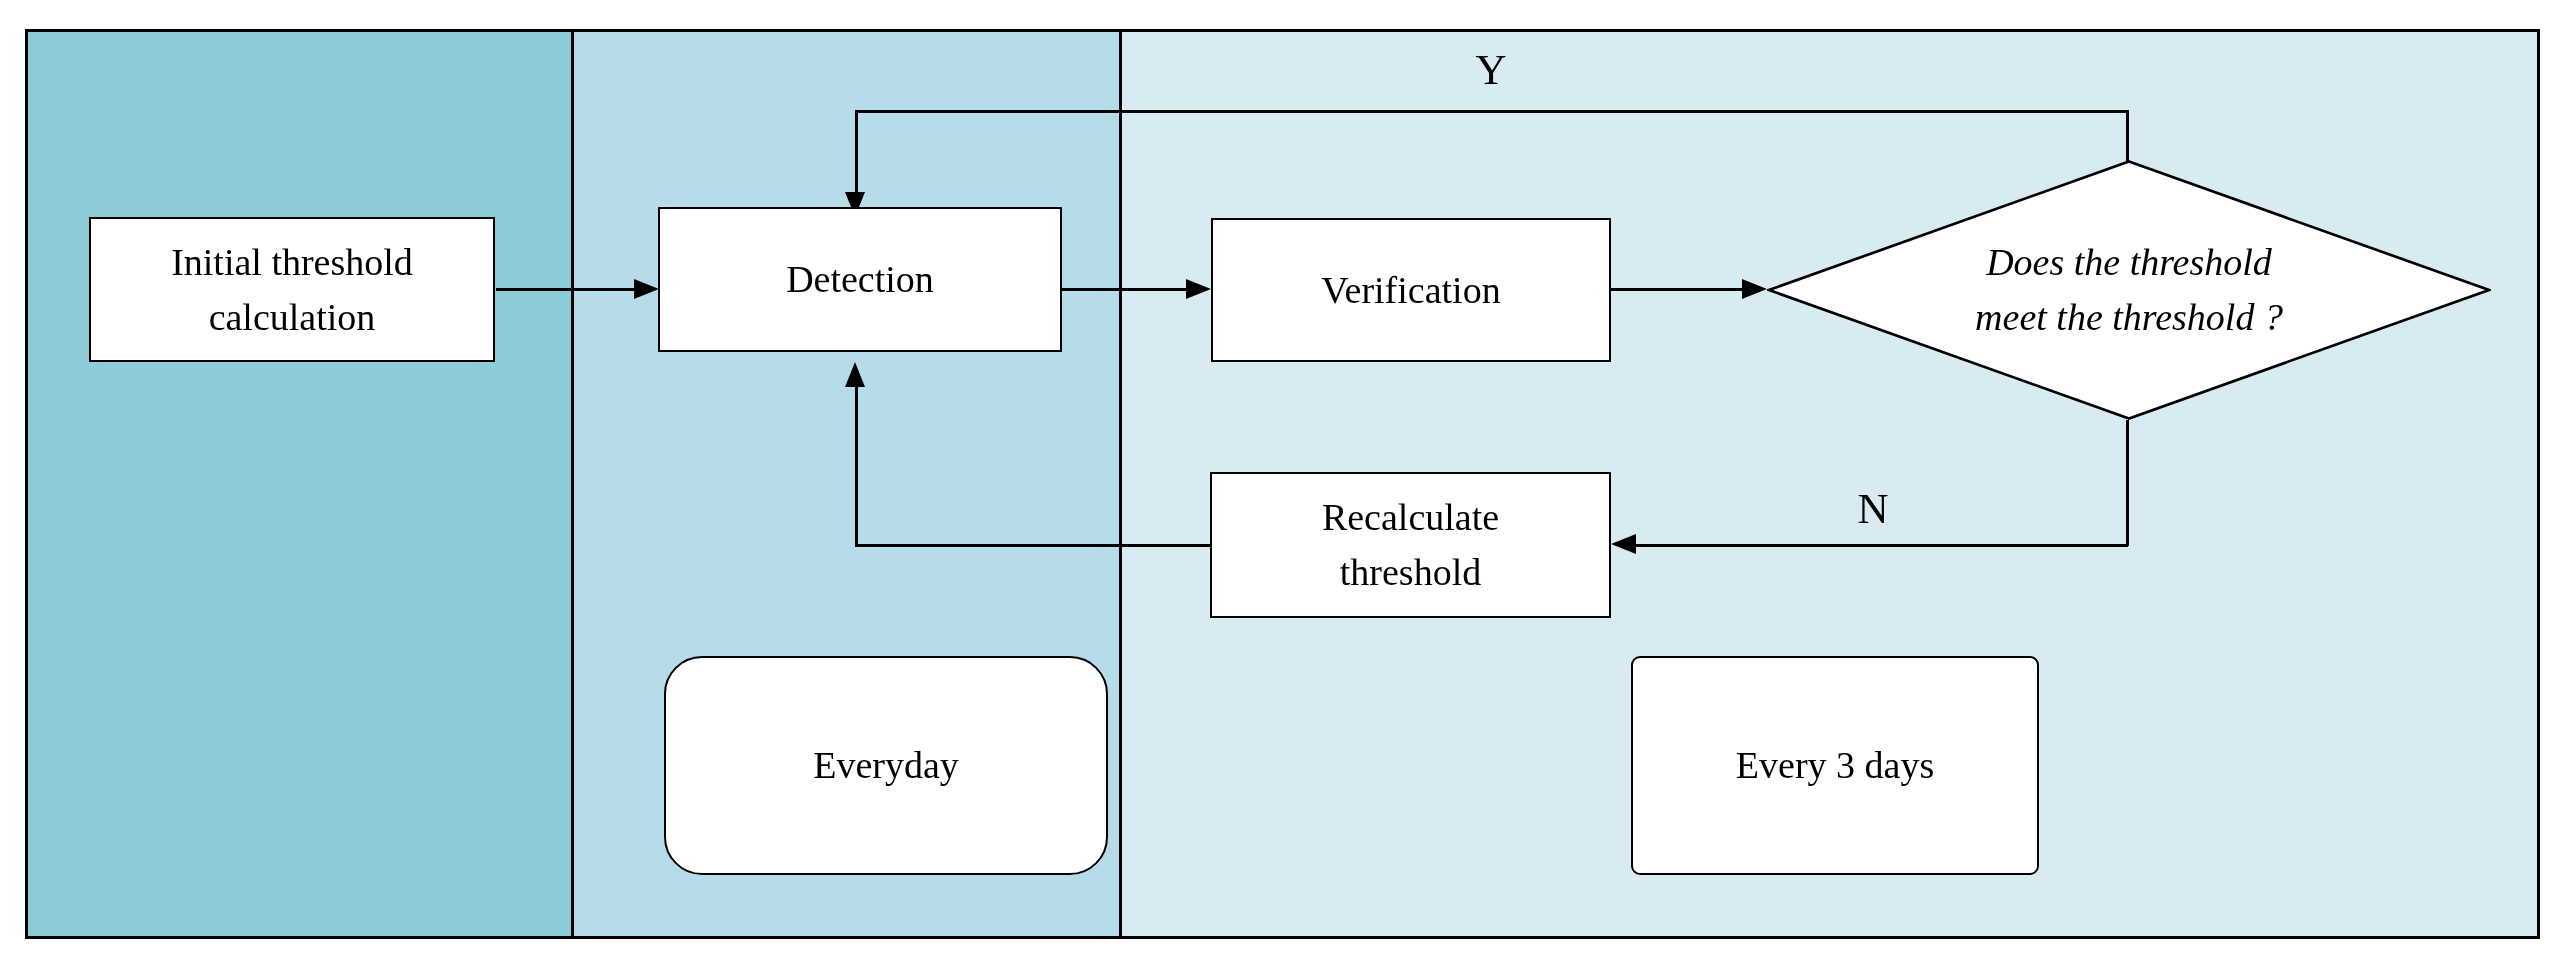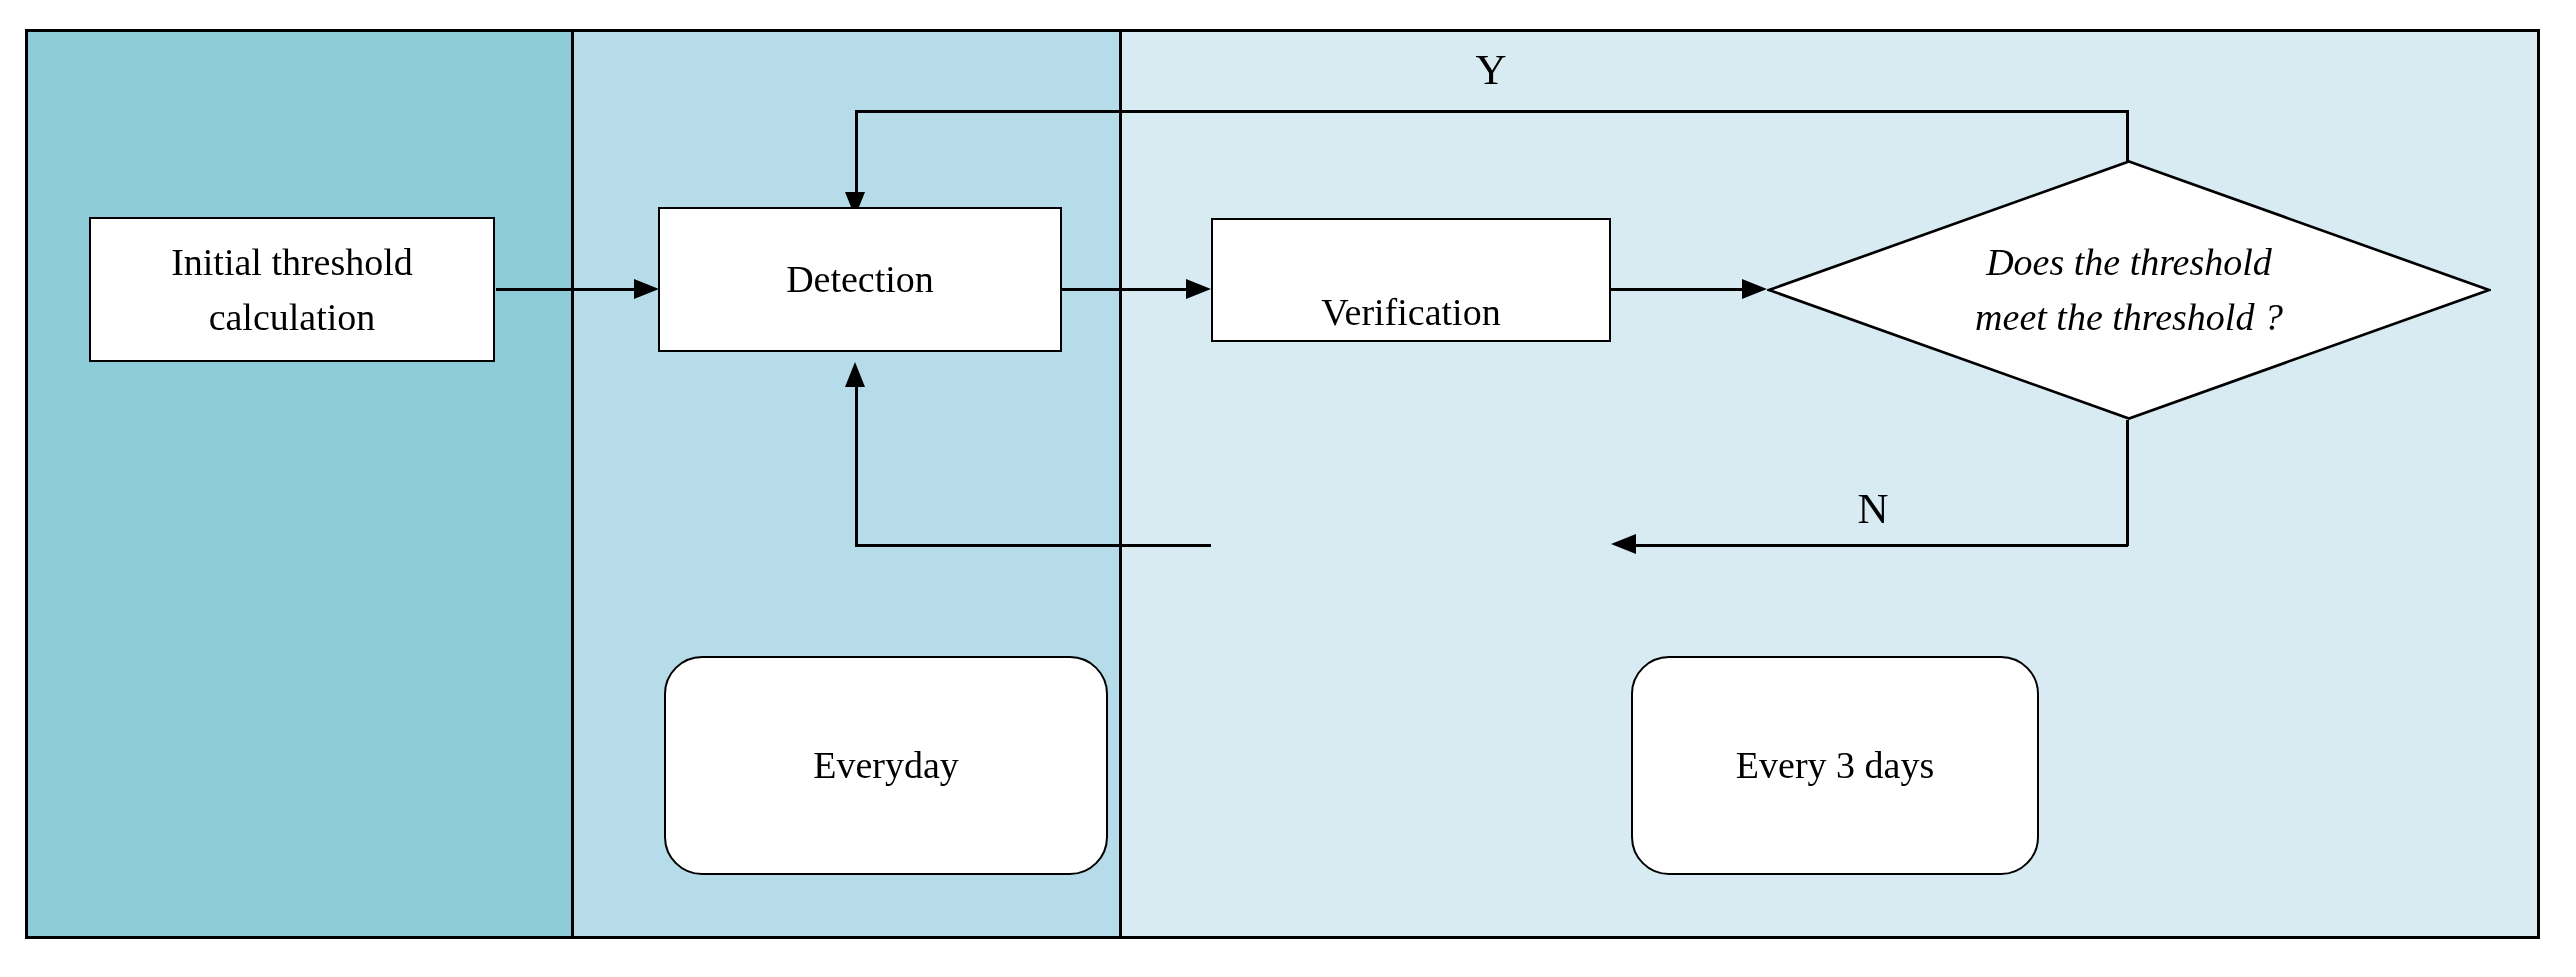--- a/index.html
+++ b/index.html
@@ -123,36 +123,40 @@
 
   <div class="node" style="left:89px;top:217px;width:406px;height:145px;">
     <div class="nl">Initial threshold</div>
     <div class="nl">calculation</div>
   </div>
 
   <div class="node" style="left:658px;top:207px;width:404px;height:145px;justify-content:center;">
     <div class="nl">Detection</div>
   </div>
 
-  <div class="node" style="left:1211px;top:218px;width:400px;height:124px;justify-content:flex-end;">
+  <div class="node" style="left:1211px;top:218px;width:400px;height:144px;">
     <div class="nl">Verification</div>
   </div>
 
+  <div class="node" style="left:1210px;top:472px;width:401px;height:146px;">
+    <div class="nl">Recalculate</div>
+    <div class="nl">threshold</div>
+  </div>
 
   <svg class="diamond-svg" style="left:1767px;top:160px;" width="724" height="260" viewBox="0 0 940 338">
     <polygon class="dshape" points="470,2 938,169 470,336 2,169"></polygon>
   </svg>
   <div class="node plain" style="left:1767px;top:160px;width:724px;height:260px;">
     <div class="nl">Does the threshold</div>
     <div class="nl">meet the threshold ?</div>
   </div>
 
 
   <div class="node rounded" style="left:664px;top:656px;width:444px;height:219px;">
     <div class="nl">Everyday</div>
   </div>
 
-  <div class="node rounded" style="left:1631px;top:656px;width:408px;height:219px;">
+  <div class="node rounded" style="left:1631px;top:656px;width:408px;height:219px;border-radius:9px;">
     <div class="nl">Every 3 days</div>
   </div>
 
 </div>
 
 
 </body></html>

